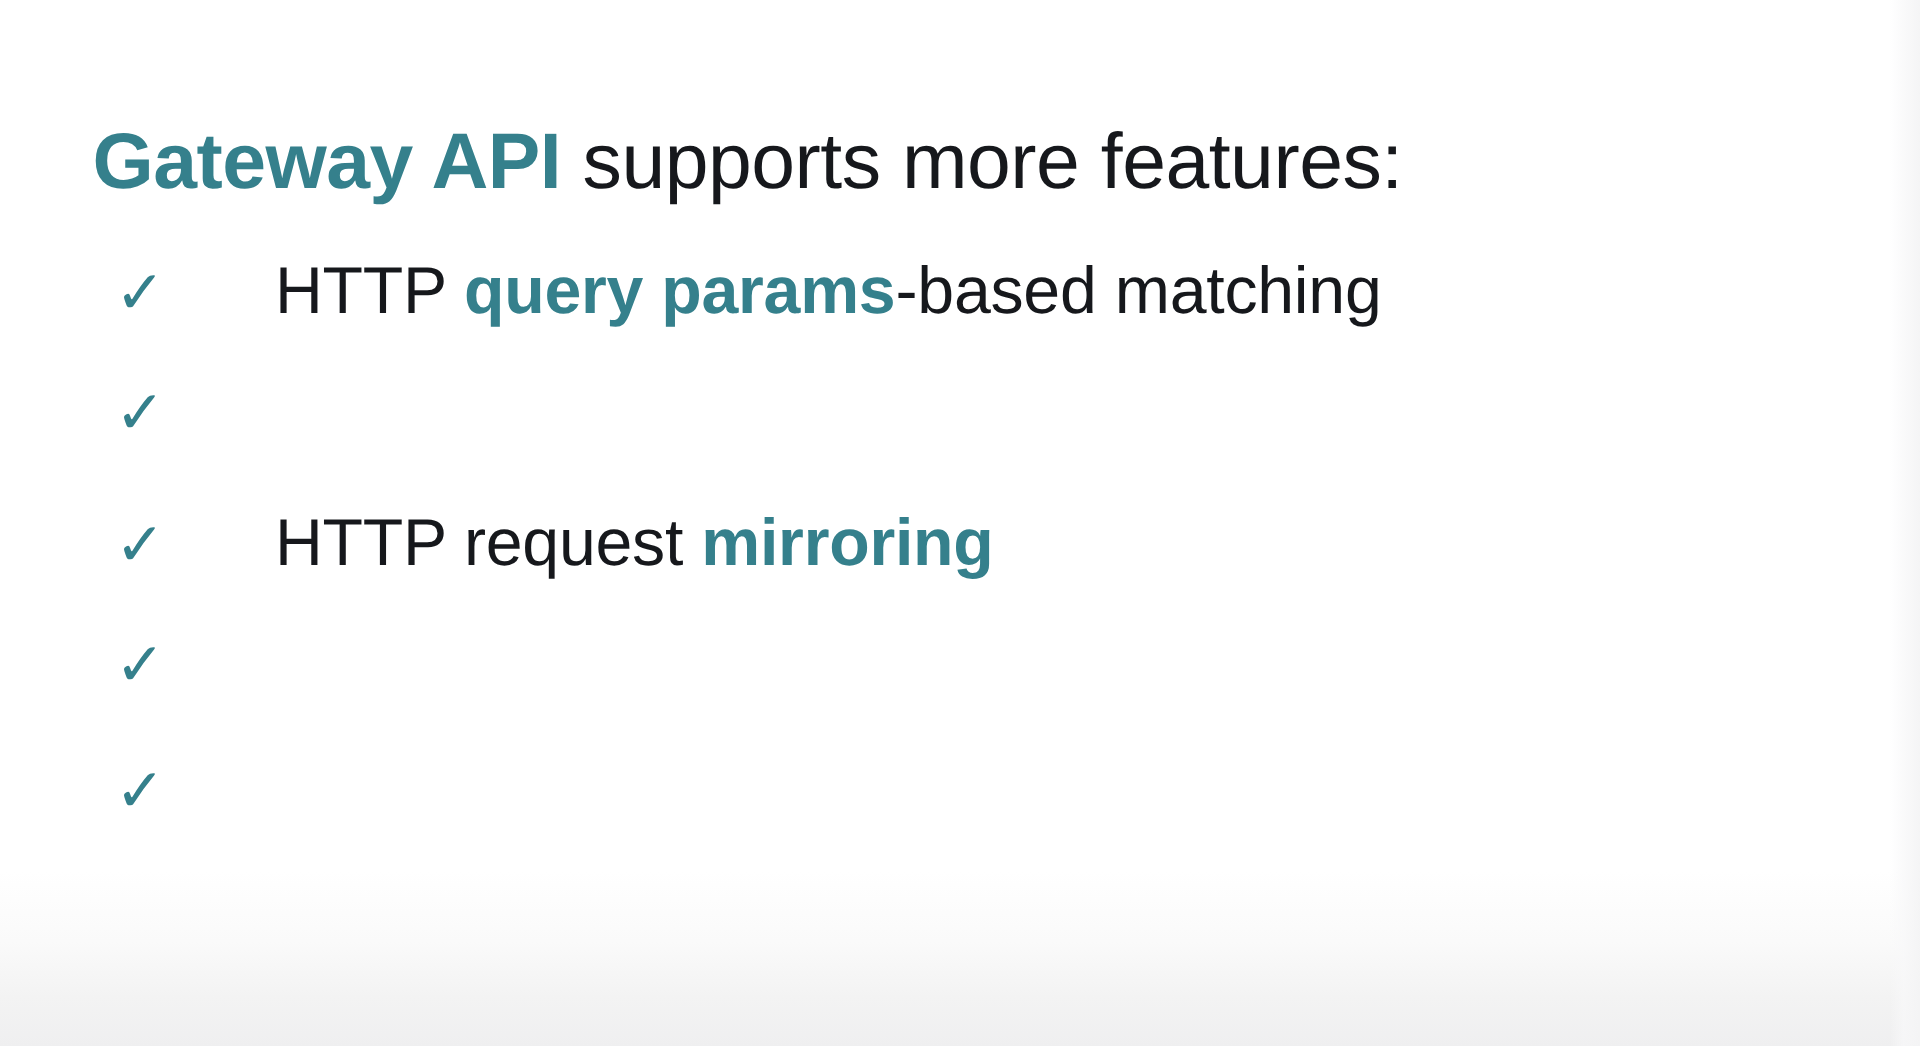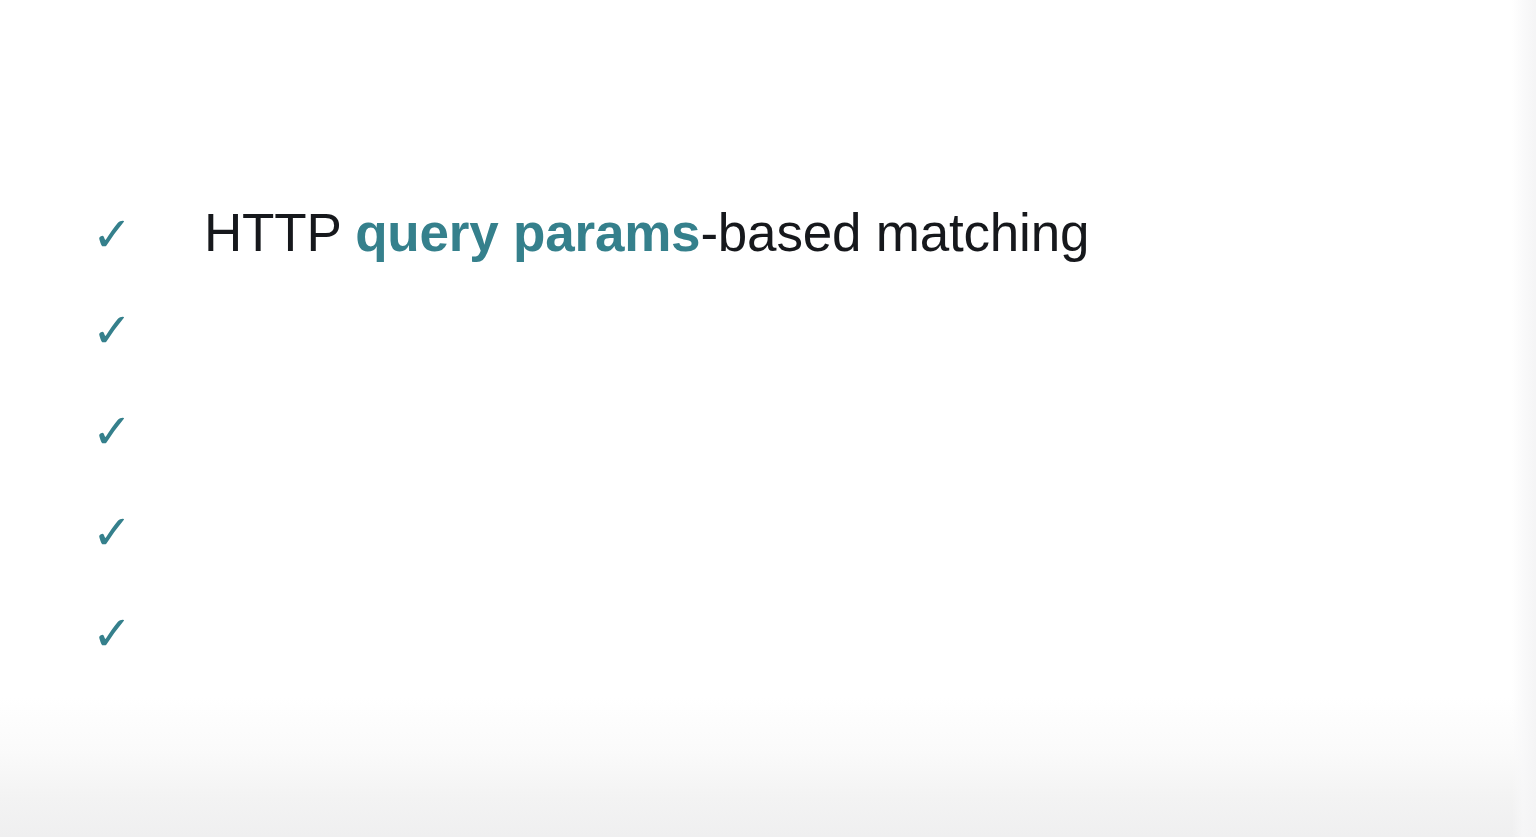--- a/index.html
+++ b/index.html
@@ -95,51 +95,56 @@
     text-align: left;
   }
 
   .feature-text {
     flex: 1 1 auto;
     font-size: 53px;
     line-height: 1;
     letter-spacing: -0.2px;
     color: #16181c;
     white-space: nowrap;
+    margin-left: 16px;
   }
 
   .feature-text .hl {
     font-weight: 700;
     color: #35808c;
   }
   .feature-text .plain {
     font-weight: 400;
     color: #16181c;
   }
   .feature-text .gap {
     display: inline-block;
     width: 9px;
   }
 </style>
 </head>
 <body>
 
 <div id="slide">
 
+  <h1 class="title">
+    <span class="brand">Gateway API</span><span class="rest"> supports more features:</span>
+  </h1>
 
   <div class="features">
       <div class="feature-row">
         <span class="check-icon">✓</span>
         <span class="feature-text"><span class="plain">HTTP </span><span class="hl">query params</span><span class="plain">-based matching</span></span>
       </div>
       <div class="feature-row">
         <span class="check-icon">✓</span>
       </div>
       <div class="feature-row">
         <span class="check-icon">✓</span>
+        <span class="feature-text"><span class="plain">HTTP request </span><span class="hl">mirroring</span></span>
       </div>
       <div class="feature-row">
         <span class="check-icon">✓</span>
       </div>
       <div class="feature-row">
         <span class="check-icon">✓</span>
       </div>
     </div>
 
   <div class="bottom-fade"></div>

